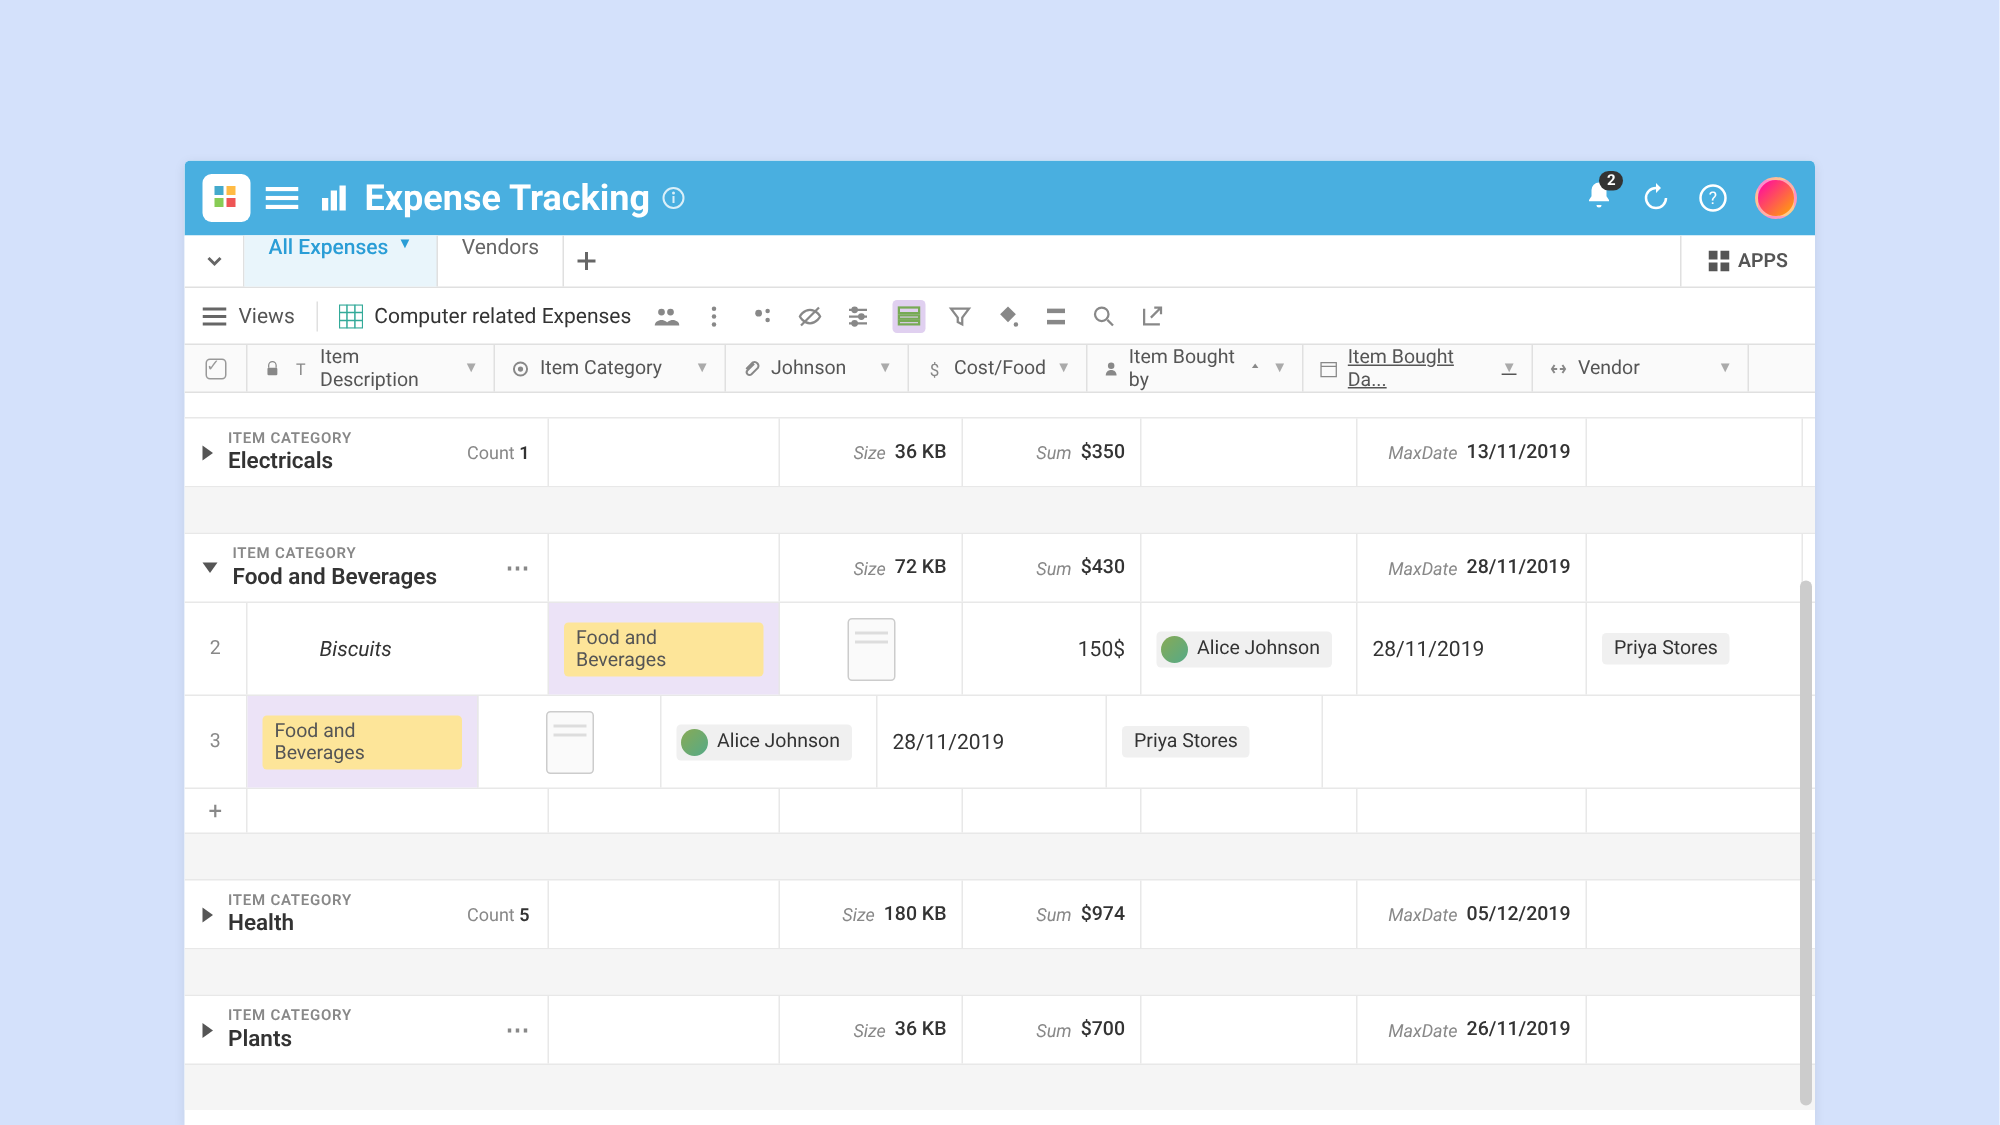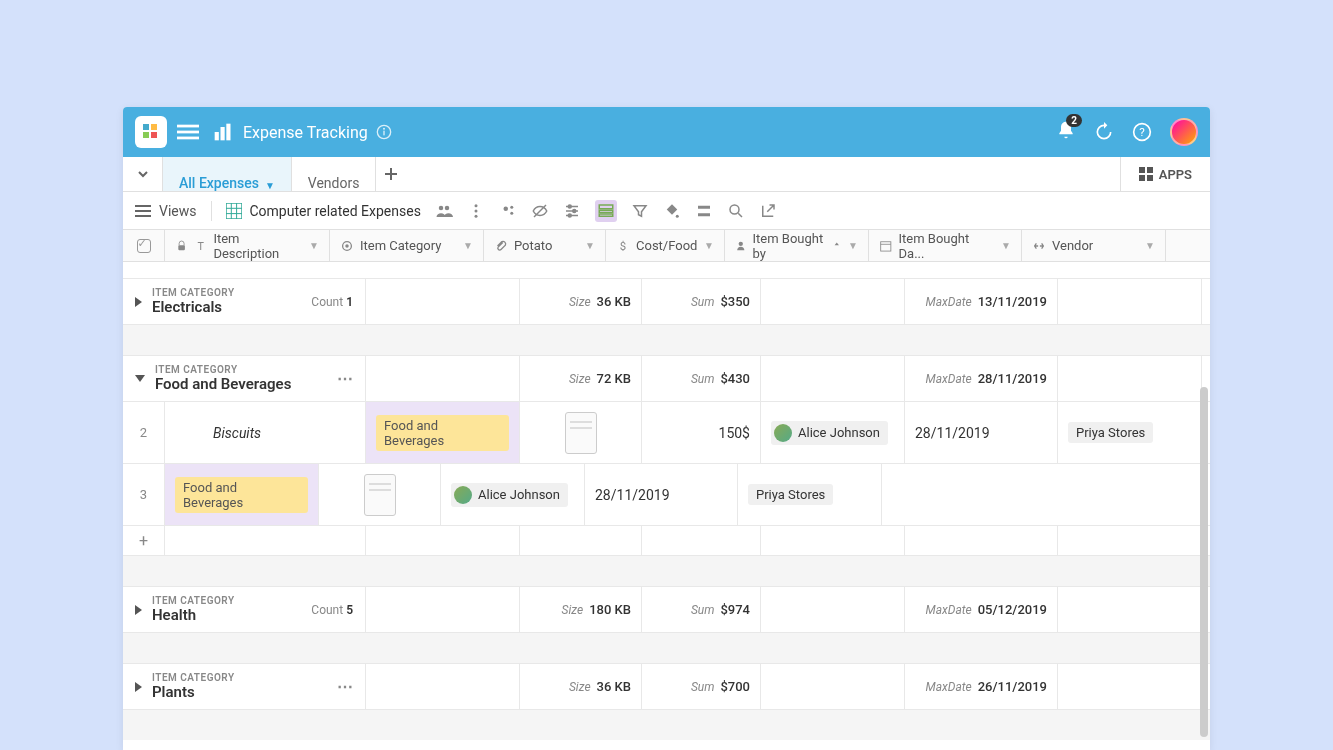--- a/index.html
+++ b/index.html
@@ -3,32 +3,32 @@
 <meta charset="utf-8">
 <style>
 * { box-sizing: border-box; margin: 0; padding: 0; font-family: -apple-system, BlinkMacSystemFont, "Segoe UI", Roboto, sans-serif; }
 body { background: #d4e1fb; width: 1333px; height: 750px; overflow: hidden; position: relative; }
 .app-window { position: absolute; left: 123px; top: 107px; width: 1087px; height: 643px; background: #fff; border-radius: 4px 4px 0 0; overflow: hidden; box-shadow: 0 2px 8px rgba(0,0,0,0.08); }
 .header { background: #49afe0; height: 50px; display: flex; align-items: center; padding: 0 12px; color: #fff; }
 .logo { width: 32px; height: 32px; background: #fff; border-radius: 6px; display: flex; align-items: center; justify-content: center; margin-right: 10px; }
 .logo svg { width: 20px; height: 20px; }
 .hamburger-icon { width: 22px; height: 22px; margin-right: 14px; cursor: pointer; }
 .chart-icon { width: 20px; height: 20px; margin-right: 10px; }
-.app-title { font-size: 16px; font-weight: 400; margin-right: 8px; }
+.app-title { font-size: 24px; font-weight: 700; margin-right: 8px; }
 .info-icon { width: 16px; height: 16px; opacity: 0.8; }
 .header-spacer { flex: 1; }
 .header-right { display: flex; align-items: center; gap: 18px; }
 .bell-wrap { position: relative; }
 .badge { position: absolute; top: -6px; right: -6px; background: #333; color: #fff; font-size: 10px; font-weight: bold; border-radius: 8px; padding: 1px 5px; }
 .avatar { width: 28px; height: 28px; border-radius: 50%; background: linear-gradient(135deg, #f0a, #fa0); border: 2px solid rgba(255,255,255,0.5); }
 .header-icon { width: 20px; height: 20px; fill: #fff; cursor: pointer; }
 
 .tabs-bar { height: 35px; background: #fff; border-bottom: 1px solid #e0e0e0; display: flex; align-items: stretch; }
 .collapse-btn { width: 40px; display: flex; align-items: center; justify-content: center; border-right: 1px solid #e0e0e0; cursor: pointer; }
-.tab { padding: 0 16px; display: flex; align-items: flex-end; font-size: 14px; color: #666; border-right: 1px solid #e0e0e0; cursor: pointer; gap: 6px; }
+.tab { padding: 0 16px; display: flex; align-items: flex-start; font-size: 14px; color: #666; border-right: 1px solid #e0e0e0; cursor: pointer; gap: 6px; }
 .tab.active { background: #e9f5fb; color: #2a9dd6; font-weight: 500; }
 .add-tab { width: 30px; display: flex; align-items: center; justify-content: center; color: #666; cursor: pointer; }
 .tabs-spacer { flex: 1; }
 .apps-btn { padding: 0 18px; display: flex; align-items: center; gap: 6px; font-size: 13px; font-weight: 600; color: #555; border-left: 1px solid #e0e0e0; cursor: pointer; }
 
 .toolbar { height: 38px; border-bottom: 1px solid #e0e0e0; display: flex; align-items: center; padding: 0 12px; gap: 14px; }
 .views-btn { display: flex; align-items: center; gap: 8px; font-size: 14px; color: #555; cursor: pointer; }
 .toolbar-divider { width: 1px; height: 20px; background: #e0e0e0; }
 .view-name { display: flex; gap: 8px; font-size: 14px; color: #333; cursor: pointer; }
 .grid-icon-green { width: 16px; height: 16px; }
@@ -39,21 +39,21 @@
 .table { width: 100%; }
 .col-headers { display: flex; height: 32px; border-bottom: 1px solid #e0e0e0; background: #fafafa; font-size: 13px; color: #555; }
 .col { display: flex; align-items: center; padding: 0 10px; border-right: 1px solid #e0e0e0; gap: 6px; }
 .col-check { width: 42px; justify-content: center; }
 .col-lock { width: 36px; justify-content: center; }
 .col-desc { width: 165px; }
 .col-cat { width: 154px; }
 .col-receipt { width: 122px; }
 .col-cost { width: 119px; }
 .col-bought { width: 144px; }
-.col-date { width: 153px; }
+.col-date { width: 153px; text-decoration: underline; }
 .col-vendor { width: 144px; }
 .col-dd { margin-left: auto; color: #aaa; font-size: 10px; }
 .col-icon { width: 14px; height: 14px; fill: #888; }
 
 .group-row { display: flex; height: 47px; border-bottom: 1px solid #e8e8e8; background: #fff; margin-top: 16px; border-top: 1px solid #e8e8e8; }
 .group-main { width: 243px; display: flex; align-items: center; padding: 0 12px; gap: 10px; border-right: 1px solid #e8e8e8; }
 .group-labels { flex: 1; }
 .group-sublabel { font-size: 10px; color: #888; letter-spacing: 0.5px; font-weight: 600; }
 .group-name { font-size: 15px; font-weight: 600; color: #333; }
 .group-count { font-size: 12px; color: #888; margin-left: auto; }
@@ -271,21 +271,21 @@
             <circle cx="8" cy="8" r="5" fill="none" stroke="#888" stroke-width="1.5"></circle>
             <circle cx="8" cy="8" r="2"></circle>
           </svg>
         <span>Item Category</span>
           <span class="col-dd">▼</span>
       </div>
       <div class="col col-receipt">
         <svg class="col-icon" viewBox="0 0 16 16">
             <path d="M10 4l-5 5a2 2 0 0 0 3 3l5-5a3 3 0 0 0-4-4l-5 5" fill="none" stroke="#888" stroke-width="1.5"></path>
           </svg>
-        <span>Potato</span>
+        <span>Johnson</span>
           <span class="col-dd">▼</span>
       </div>
       <div class="col col-cost">
         <svg class="col-icon" viewBox="0 0 16 16">
             <text x="8" y="13" text-anchor="middle" font-size="13">$</text>
           </svg>
         <span>Cost/Food</span>
           <span class="col-dd">▼</span>
       </div>
       <div class="col col-bought">

